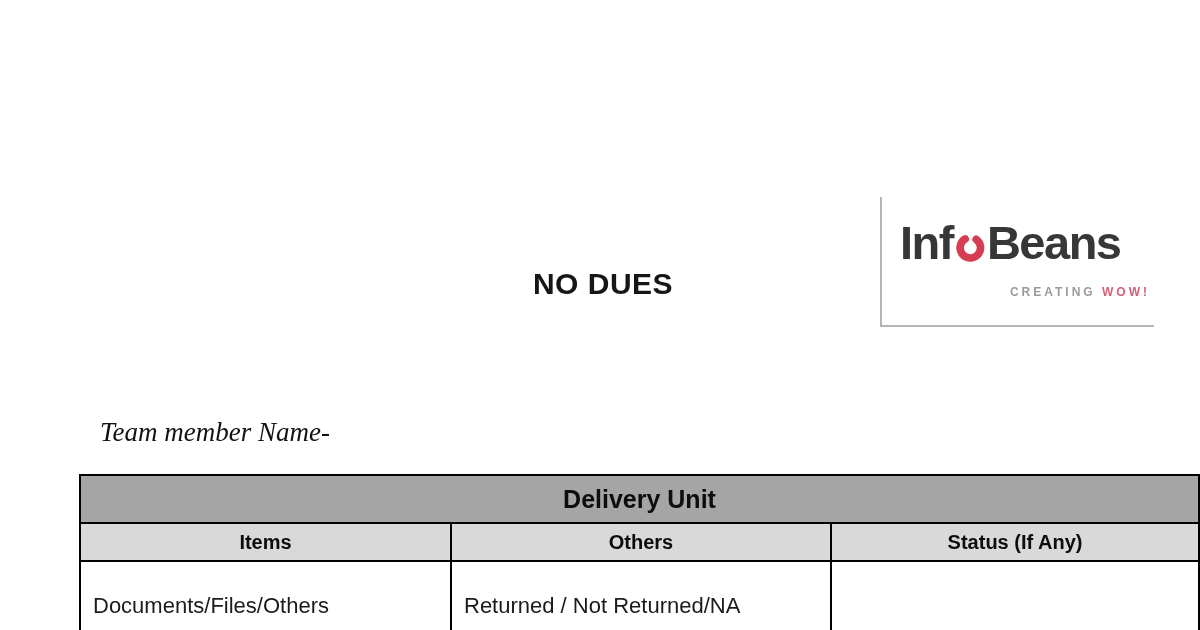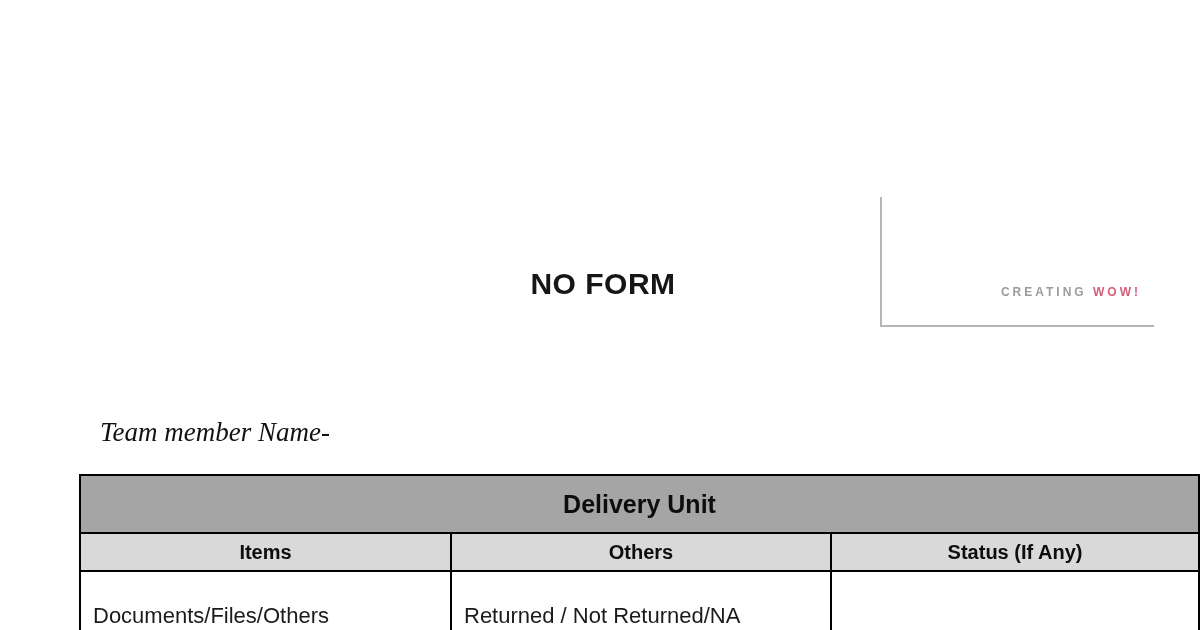--- a/index.html
+++ b/index.html
@@ -44,21 +44,21 @@
     line-height: 1;
   }
   .logo-bean {
     display: inline-block;
     width: 32px; height: 36px;
     vertical-align: -6px;
     margin: 0 1px;
   }
   .logo-tagline {
     position: absolute;
-    right: 13px; top: 88px;
+    right: 4px; top: 88px;
     font-size: 12px;
     font-weight: 700;
     letter-spacing: 3px;
     color: #9b9b9b;
     white-space: nowrap;
   }
   .logo-tagline .wow { color: #d4607a; }
 
   
   .team-member-line {
@@ -80,21 +80,21 @@
     width: 100%;
     border-collapse: collapse;
     table-layout: fixed;
   }
   table.dues-table td {
     border: 2px solid #000000;
     overflow: hidden;
   }
   td.unit-title {
     background: #a5a5a5;
-    height: 58px;
+    height: 48px;
     text-align: center;
     vertical-align: middle;
     font-size: 25px;
     font-weight: 700;
     color: #0d0d0d;
   }
   td.col-header {
     background: #d9d9d9;
     height: 38px;
     text-align: center;
@@ -113,24 +113,31 @@
     color: #1b1b1b;
   }
   col.c1 { width: 371px; }
   col.c2 { width: 380px; }
   col.c3 { width: 368px; }
 </style>
 </head>
 <body>
 
 <div class="doc-title">
-  <span style="display:block">NO FORM</span>
+  <span style="display:block">NO DUES</span>
 </div>
 
 <div class="logo-box">
+  <div class="logo-wordmark">
+    <span>Inf</span><span class="logo-bean">
+      <svg width="32" height="36" viewBox="0 0 36 36" aria-hidden="true">
+        <path d="M 12.6 8.9 A 11.5 11.5 0 1 0 24.9 9.4" fill="none" stroke="#d63c52" stroke-width="8.6" stroke-linecap="round"></path>
+      </svg>
+    </span><span>Beans</span>
+  </div>
   <div class="logo-tagline">
     <span>CREATING</span>
     <span class="wow">WOW!</span>
   </div>
 </div>
 
 <div class="team-member-line">Team member Name-</div>
 
 <div class="dues-table-wrap">
   <table class="dues-table">

